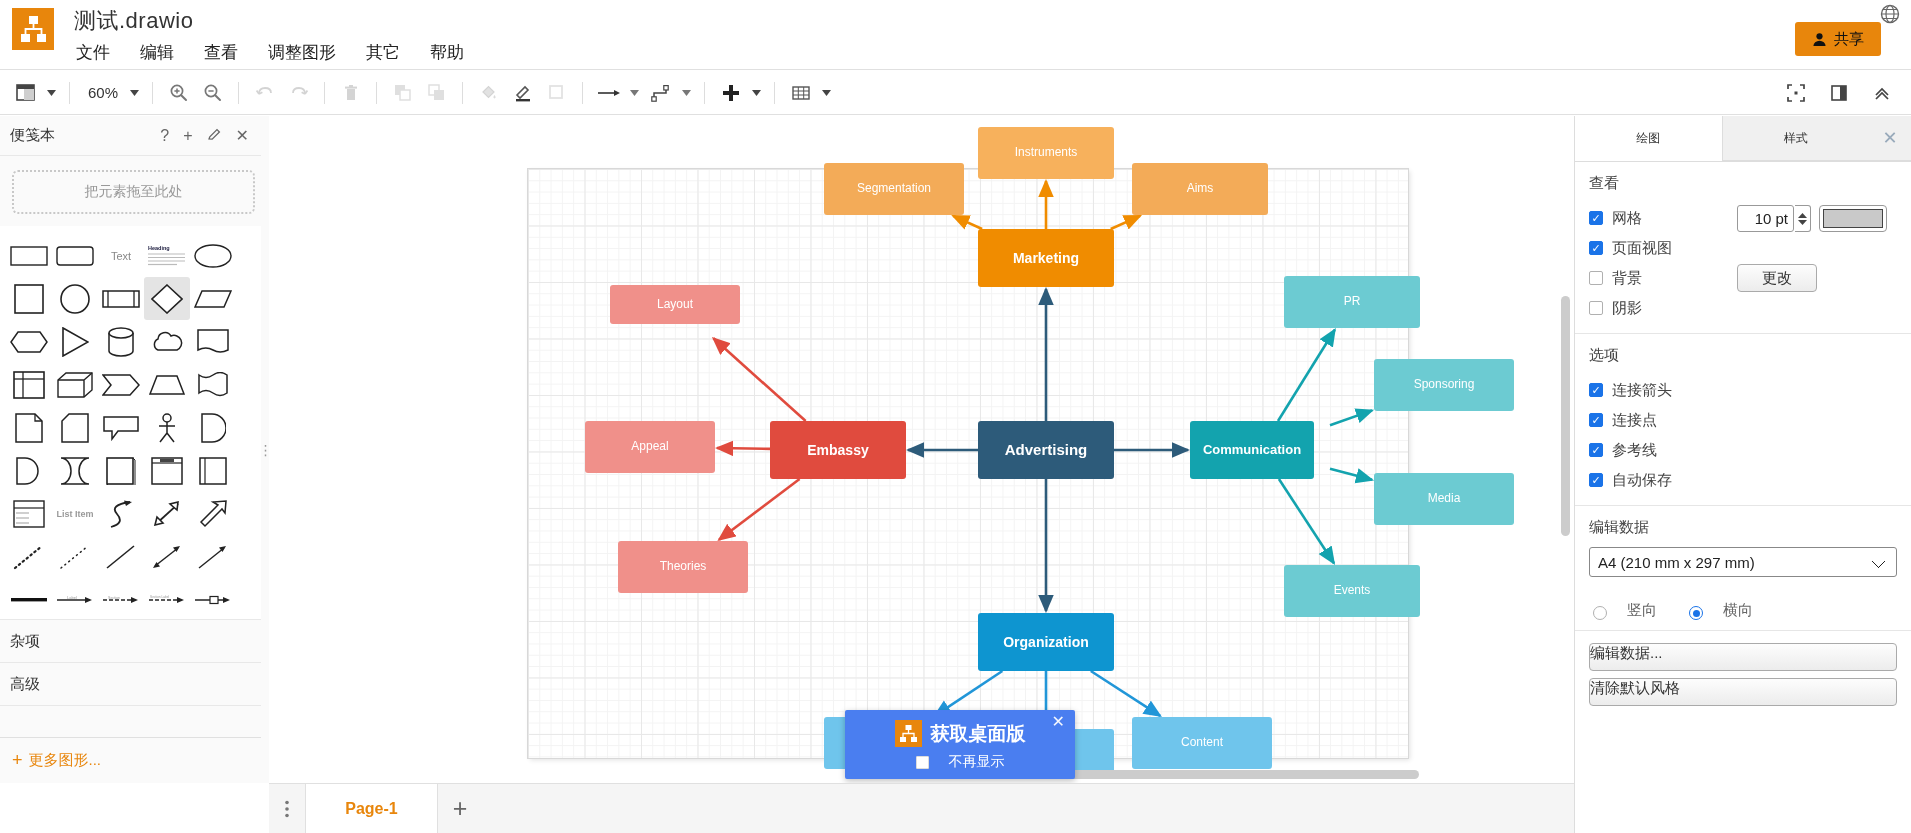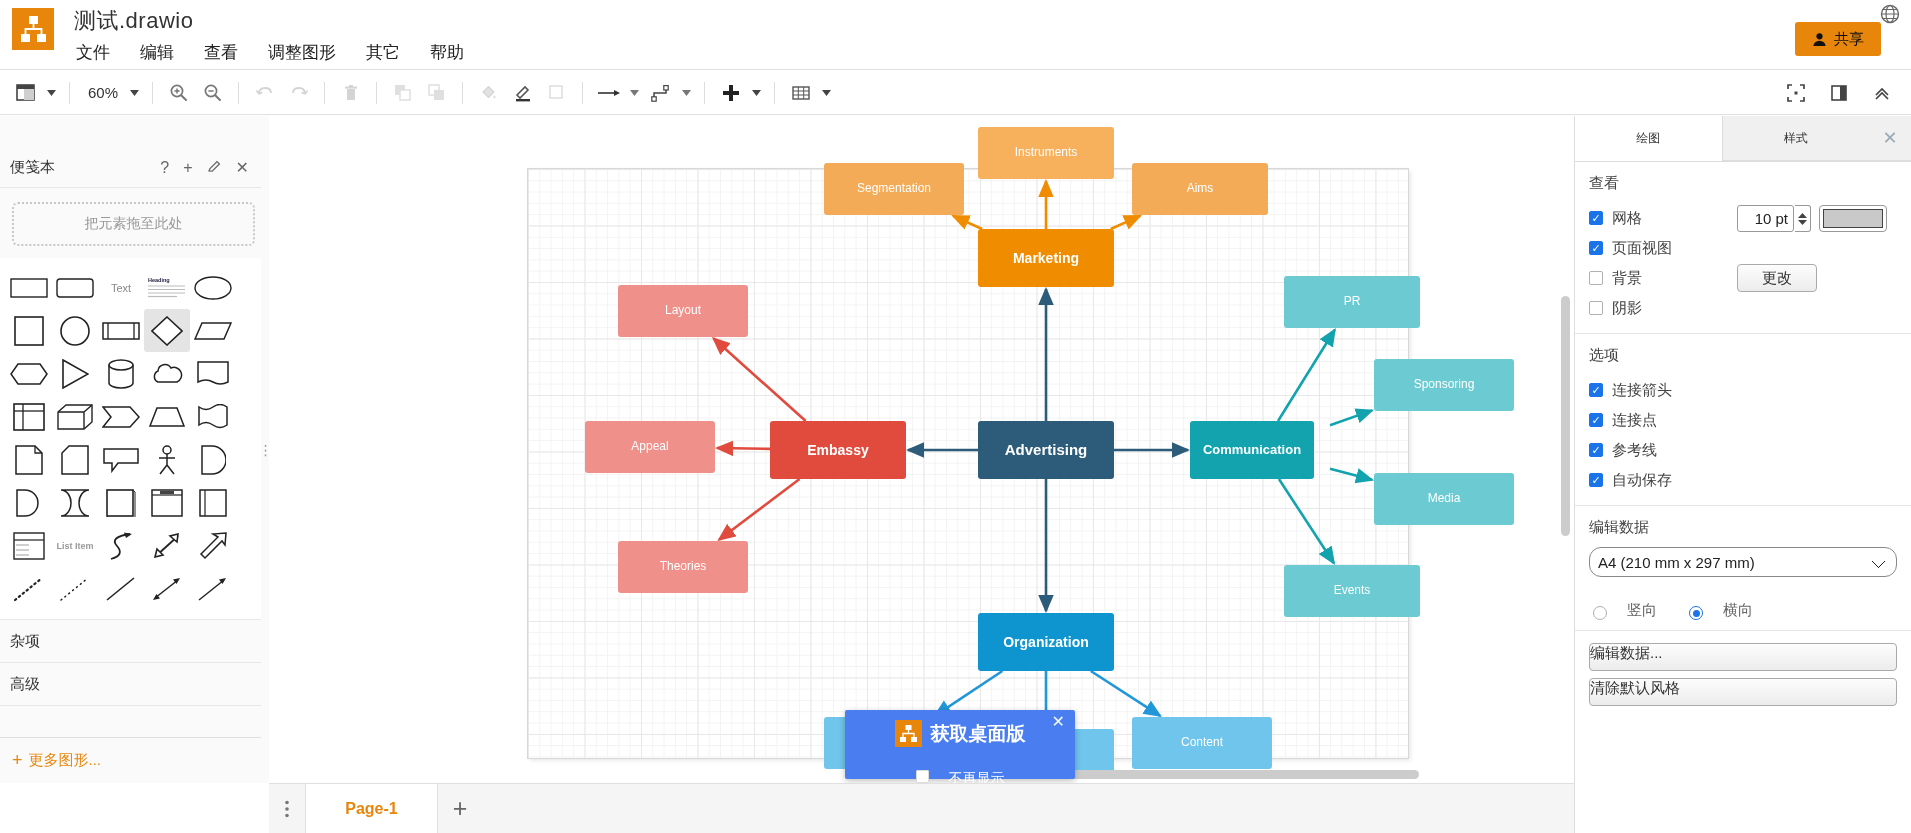--- a/index.html
+++ b/index.html
@@ -29,21 +29,21 @@
   .tb-btn { width:31px; height:31px; display:flex; align-items:center; justify-content:center; cursor:pointer; border-radius:2px; }
   .tb-btn.dis { opacity:0.42; }
   .tb-sep { width:1px; height:22px; background:#ddd; margin:0 7px; }
   .tb-caret { width:15px; height:28px; display:flex; align-items:center; justify-content:center; cursor:pointer; }
   .zoom-label { font-size:15px; color:#333; padding:0 6px; cursor:pointer; min-width:44px; text-align:right; }
   .tb-right { position:absolute; right:14px; top:0; height:45px; display:flex; align-items:center; gap:12px; }
 
   
   .sidebar { position:absolute; left:0; top:116px; width:268px; height:667px; background:#fafafa; border-right:1px solid #e0e0e0; overflow:hidden; }
   .sb-section-hd { height:40px; display:flex; align-items:center; padding:7px 10px; font-size:15px; color:#333;
-    border-bottom:1px solid #e8e8e8; background:#fafafa; position:relative; cursor:pointer;margin-top:32px; }
+    border-bottom:1px solid #e8e8e8; background:#fafafa; position:relative; cursor:pointer; }
   .sb-section-hd .ttl { flex:1; }
   .sb-hd-icons { display:flex; align-items:center; gap:14px; padding-right:8px; }
   .sb-hd-icons span { cursor:pointer; color:#666; font-size:16px; line-height:1; }
   .scratch-drop { margin:14px 12px 12px 12px; height:44px; border:2px dotted #c8c8c8; border-radius:6px;
     display:flex; align-items:center; justify-content:center; color:#999; font-size:14px; }
   .sb-cat { height:44px; display:flex; align-items:center; padding:0 10px; font-size:15px; color:#333;
     border-top:1px solid #e8e8e8; border-bottom:1px solid #e8e8e8; cursor:pointer; background:#fafafa;}
   .shapes { padding:8px 6px 4px 6px; background:#fff; }
   .shape-row { display:flex; }
   .shape-cell { width:46px; height:43px; display:flex; align-items:center; justify-content:center; cursor:pointer; border-radius:3px;}
@@ -71,21 +71,21 @@
   .hscroll { position:absolute; left:640px; bottom:4px; width:510px; height:9px; background:#ccc; border-radius:5px; }
   .vscroll { position:absolute; right:4px; top:180px; width:9px; height:240px; background:#ccc; border-radius:5px; }
 
   
   .dlg { position:absolute; left:845px; top:710px; width:230px; height:69px; background:#4a7ef0; border-radius:2px;
      box-shadow:0 2px 6px rgba(0,0,0,0.25); }
   .dlg-x { position:absolute; right:10px; top:4px; color:#fff; font-size:16px; cursor:pointer; line-height:1; opacity:0.95;}
   .dlg-row1 { display:flex; align-items:center; justify-content:center; gap:9px; padding-top:10px; }
   .dlg-logo { width:27px; height:27px; background:#e8860c; border-radius:2px; }
   .dlg-title { color:#fff; font-size:19px; font-weight:bold; }
-  .dlg-row2 { display:flex; align-items:flex-start; justify-content:center; gap:20px; padding-top:6px;margin-top:17px; }
+  .dlg-row2 { display:flex; align-items:center; justify-content:center; gap:20px; padding-top:6px; }
   .dlg-cb { width:13px; height:13px; background:#fff; border:1px solid #dcdcdc; border-radius:1px; cursor:pointer; }
   .dlg-cb-label { color:#fff; font-size:14px; }
 
   
   .tabbar { position:absolute; left:269px; bottom:0; right:337px; height:50px; background:#f5f5f5; border-top:1px solid #e0e0e0; display:flex; align-items:stretch; }
   .tab-menu { width:36px; display:flex; align-items:center; justify-content:center; cursor:pointer; color:#777; }
   .tab-page { width:133px; background:#fff; border-left:1px solid #e0e0e0; border-right:1px solid #e0e0e0;
     display:flex; align-items:center; justify-content:center; color:#e8860c; font-size:16px; font-weight:bold; cursor:pointer; }
   .tab-add { width:44px; display:flex; align-items:center; justify-content:center; cursor:pointer; color:#666; font-size:25px; }
 
@@ -108,21 +108,21 @@
   .grid-pt { position:absolute; left:148px; top:2px; width:57px; height:27px; border:1px solid #999; border-radius:3px;
     background:#fff; display:flex; align-items:center; justify-content:flex-end; padding-right:5px; font-size:15px; color:#222; }
   .spin { position:absolute; left:206px; top:2px; width:16px; height:27px; border:1px solid #999; border-left:none; border-radius:0 3px 3px 0;
     background:#fff; display:flex; flex-direction:column; align-items:center; justify-content:center; font-size:8px; color:#444; cursor:pointer;}
   .color-sw { position:absolute; left:230px; top:2px; width:68px; height:27px; border:1px solid #999; border-radius:4px;
     background:#fff; padding:3px; cursor:pointer;}
   .color-sw i { display:block; width:100%; height:100%; background:#c9c9c9; border:1px solid #444; }
   .btn-gray { height:28px; border:1px solid #aaa; border-radius:4px; background:linear-gradient(#fdfdfd,#ececec);
     display:inline-flex; align-items:center; justify-content:center; font-size:15px; color:#333; cursor:pointer; }
   .chg-btn { position:absolute; left:148px; top:1px; width:80px; }
-  .rp-select { width:100%; height:30px; border:1px solid #888; border-radius:12px; background:#fff; padding:0 8px;
+  .rp-select { width:100%; height:30px; border:1px solid #888; border-radius:3px; background:#fff; padding:0 8px;
     font-size:15px; color:#222; font-family:"Liberation Sans",sans-serif; cursor:pointer; appearance:none;
     background-image:linear-gradient(45deg,transparent 49%,#222 50%,#222 56%,transparent 57%),
                      linear-gradient(-45deg,transparent 49%,#222 50%,#222 56%,transparent 57%);
     background-position: calc(100% - 17px) 13px, calc(100% - 11px) 13px; background-size:7px 7px; background-repeat:no-repeat; }
   .radio-row { display:flex; align-items:flex-end; gap:20px; margin-top:24px; padding-left:4px; }
   .rb { width:14px; height:14px; border-radius:50%; border:1px solid #b0b0b0; background:#fff; display:inline-flex;
         align-items:center; justify-content:center; cursor:pointer; flex:none;}
   .rb.on { border:1px solid #1a73e8; }
   .rb.on::after { content:""; width:7px; height:7px; border-radius:50%; background:#1a73e8; }
   .rb-label { font-size:15px; color:#666; margin-right:12px; }
@@ -683,21 +683,21 @@
         </div>
         <div class="node" style="left: 296px; top: -6px; width: 140px; height: 52px; background: rgb(243, 171, 88); color: rgb(255, 255, 255); font-size: 12px; font-weight: normal;">
           <span>Segmentation</span>
         </div>
         <div class="node" style="left: 604px; top: -6px; width: 136px; height: 52px; background: rgb(243, 171, 88); color: rgb(255, 255, 255); font-size: 12px; font-weight: normal;">
           <span>Aims</span>
         </div>
         <div class="node" style="left: 242px; top: 252px; width: 136px; height: 58px; background: rgb(224, 75, 62); color: rgb(255, 255, 255); font-size: 14px; font-weight: bold;">
           <span>Embassy</span>
         </div>
-        <div class="node" style="left: 90px; top: 116px; width: 130px; height: 52px; background: rgb(240, 144, 138); color: rgb(255, 255, 255); font-size: 12px; font-weight: normal;">
+        <div class="node" style="left: 82px; top: 116px; width: 130px; height: 39px; background: rgb(240, 144, 138); color: rgb(255, 255, 255); font-size: 12px; font-weight: normal;">
           <span>Layout</span>
         </div>
         <div class="node" style="left: 57px; top: 252px; width: 130px; height: 52px; background: rgb(240, 144, 138); color: rgb(255, 255, 255); font-size: 12px; font-weight: normal;">
           <span>Appeal</span>
         </div>
         <div class="node" style="left: 90px; top: 372px; width: 130px; height: 52px; background: rgb(240, 144, 138); color: rgb(255, 255, 255); font-size: 12px; font-weight: normal;">
           <span>Theories</span>
         </div>
         <div class="node" style="left: 662px; top: 252px; width: 124px; height: 58px; background: rgb(19, 163, 174); color: rgb(255, 255, 255); font-size: 13px; font-weight: bold;">
           <span>Communication</span>

